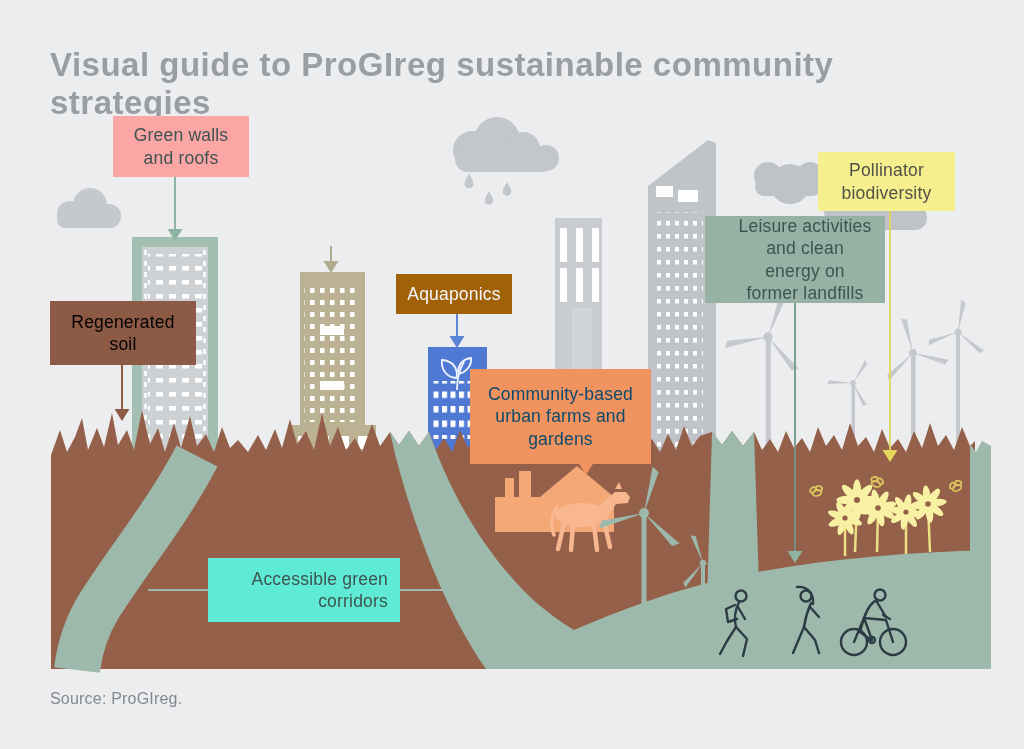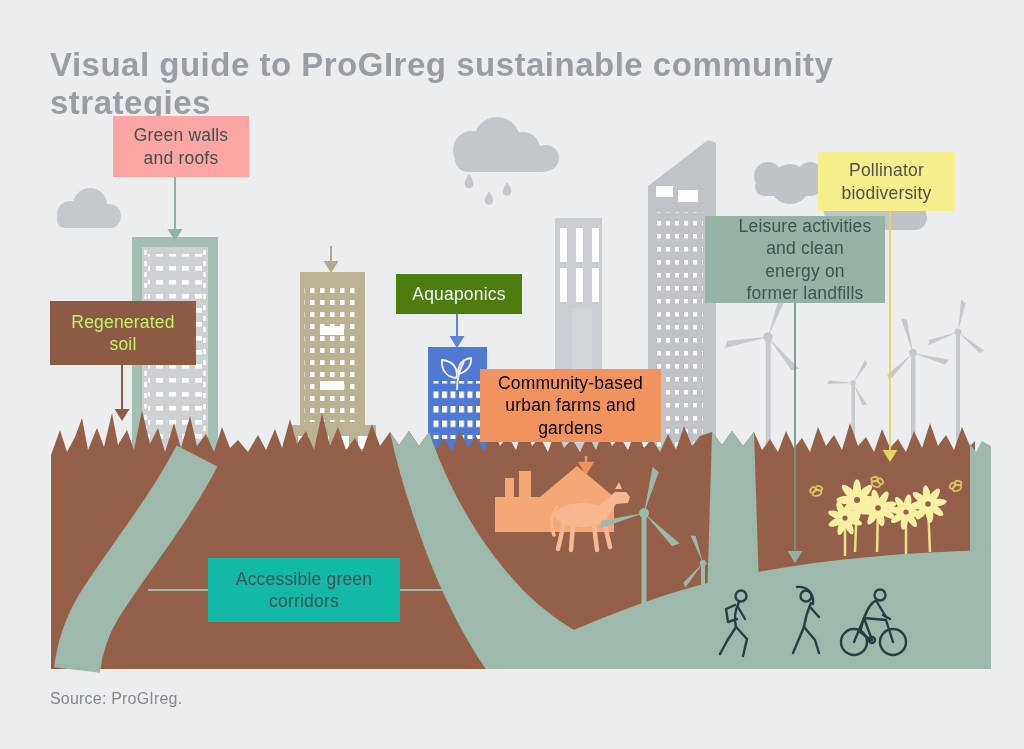--- a/index.html
+++ b/index.html
@@ -6,26 +6,26 @@
   .canvas{position:relative;width:1024px;height:749px;background:#ecedef;overflow:hidden;
           font-family:"Liberation Sans",sans-serif;}
   .art{position:absolute;left:0;top:0;}
   .page-title{position:absolute;left:50px;top:46px;width:940px;font-size:33px;font-weight:700;
               letter-spacing:.5px;color:#999ea4;}
   .source-note{position:absolute;left:50px;top:690px;font-size:16px;color:#84888f;letter-spacing:.2px;}
   .label-box{position:absolute;display:flex;align-items:center;justify-content:center;text-align:center;
              font-size:17.5px;line-height:1.26;letter-spacing:.2px;padding:6px 12px;box-sizing:border-box;}
   .b-greenwalls{left:113px;top:116px;width:136px;height:61px;background:#fca5a5;color:#3e5452;}
   .b-protocols{left:252px;top:116px;width:158px;height:130px;background:#b2aa90;color:#524f49;}
-  .b-regsoil{left:50px;top:301px;width:146px;height:64px;background:#8d5a45;color:#bef264;}
-  .b-aqua{left:396px;top:274px;width:126px;height:40px;background:#4d7c0f;color:#f4f7ff;}
-  .b-farms{left:480px;top:369px;width:181px;height:73px;background:#f0935e;color:#000000;}
+  .b-regsoil{left:50px;top:301px;width:146px;height:64px;background:#8d5a45;color:#000000;}
+  .b-aqua{left:396px;top:274px;width:116px;height:40px;background:#a16207;color:#f4f7ff;}
+  .b-farms{left:470px;top:369px;width:181px;height:95px;background:#f0935e;color:#0c4a6e;}
   .b-leisure{left:705px;top:216px;width:180px;height:87px;background:#95b2a4;color:#3e5452;padding-left:32px;}
   .b-pollinator{left:818px;top:120px;width:137px;height:59px;background:#f5ef8e;color:#51514a;margin-top:32px;}
-  .b-corridors{left:208px;top:558px;width:192px;height:64px;background:#14b8a6;color:#3e5450;}
+  .b-corridors{left:208px;top:558px;width:192px;height:64px;background:#5eead4;color:#3e5450;text-align:right;}
 </style>
 </head>
 <body>
 
 <div class="canvas">
 
   <svg class="art" width="1024" height="749" viewBox="0 0 1024 749">
     <defs>
       <pattern id="pw1" width="13" height="14" patternUnits="userSpaceOnUse">
           <rect width="7" height="4.5" fill="#ffffff"></rect>

